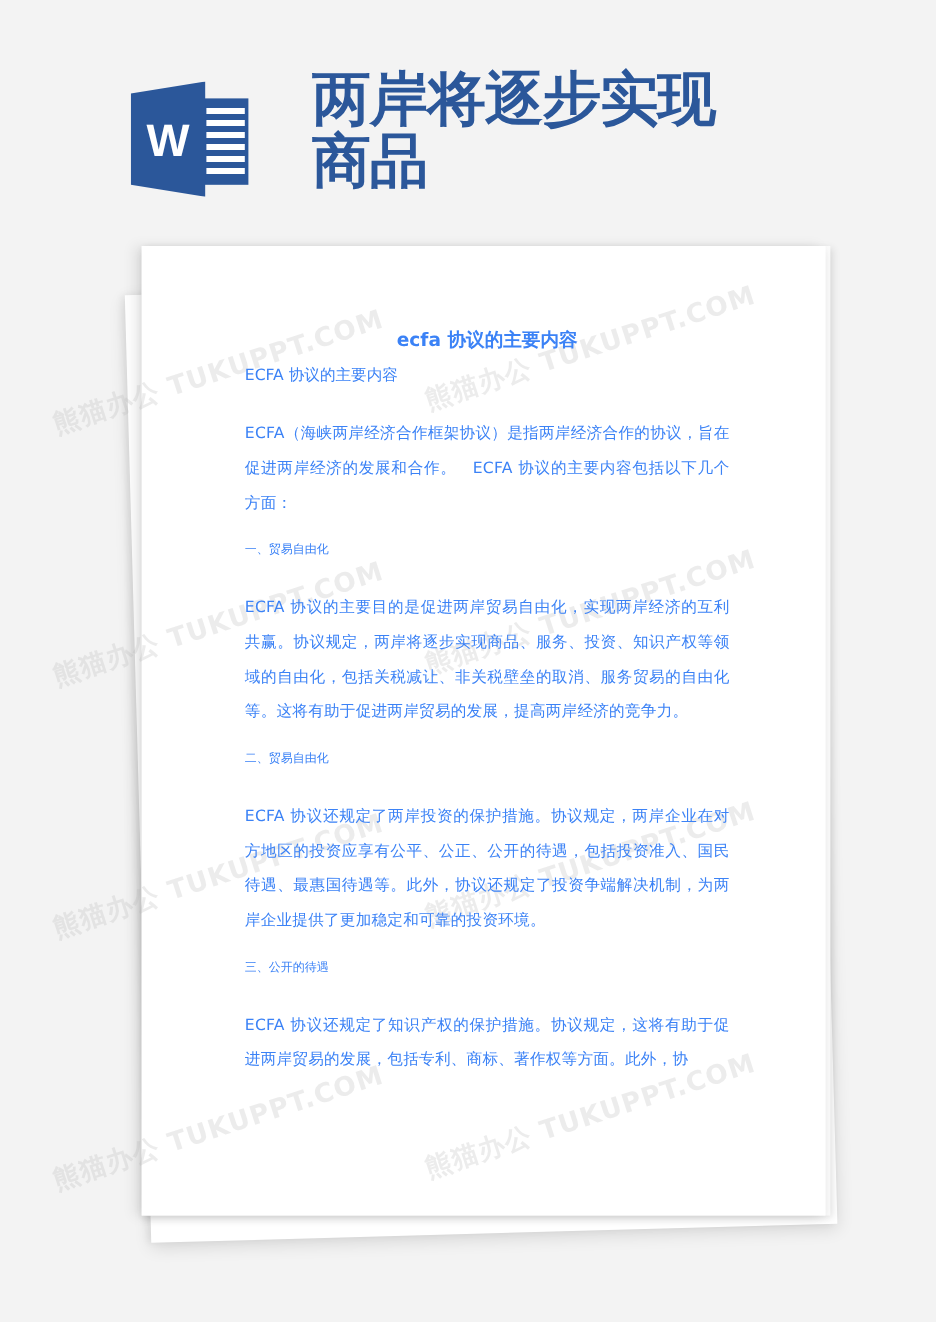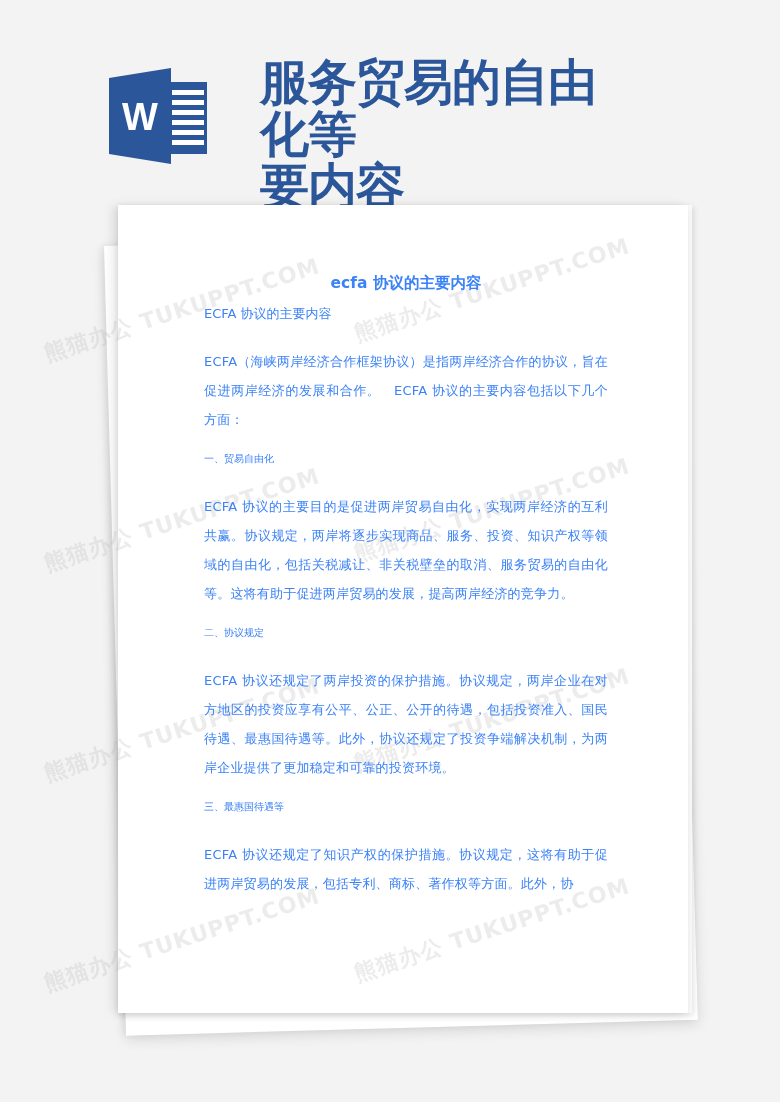--- a/index.html
+++ b/index.html
@@ -49,22 +49,21 @@
       <rect x="63" y="32" width="32" height="5" fill="#ffffff"></rect>
       <rect x="63" y="42" width="32" height="5" fill="#ffffff"></rect>
       <rect x="63" y="52" width="32" height="5" fill="#ffffff"></rect>
       <rect x="63" y="62" width="32" height="5" fill="#ffffff"></rect>
       <rect x="63" y="72" width="32" height="5" fill="#ffffff"></rect>
       <polygon points="0,10 62,0 62,96 0,86" fill="#2b579a"></polygon>
       <text x="31" y="62" text-anchor="middle" font-family="Liberation Sans, sans-serif" font-weight="bold" font-size="38" fill="#ffffff">W</text>
     </svg>
   </div>
   <div class="doc-title">
-    <div>服务贸易的自由化等</div>
-    <div>要内容</div>
+    <div>两岸将逐步实现商品</div>
   </div>
 </div>
 
 <div class="sheet-back"></div>
 <div class="sheet-mid"></div>
 
 <div class="page">
   <div class="watermark" style="left:-80px; top:90px;">熊猫办公 TUKUPPT.COM</div>
   <div class="watermark" style="left:230px; top:70px;">熊猫办公 TUKUPPT.COM</div>
   <div class="watermark" style="left:-80px; top:300px;">熊猫办公 TUKUPPT.COM</div>
@@ -75,19 +74,19 @@
   <div class="watermark" style="left:230px; top:710px;">熊猫办公 TUKUPPT.COM</div>
 
   <div class="page-content">
     <div class="page-title">ecfa 协议的主要内容</div>
     <div class="subtitle">ECFA 协议的主要内容</div>
     <p class="para">ECFA（海峡两岸经济合作框架协议）是指两岸经济合作的协议，旨在促进两岸经济的发展和合作。　ECFA 协议的主要内容包括以下几个方面：</p>
 
     <div class="heading">一、贸易自由化</div>
     <p class="para">ECFA 协议的主要目的是促进两岸贸易自由化，实现两岸经济的互利共赢。协议规定，两岸将逐步实现商品、服务、投资、知识产权等领域的自由化，包括关税减让、非关税壁垒的取消、服务贸易的自由化等。这将有助于促进两岸贸易的发展，提高两岸经济的竞争力。</p>
 
-    <div class="heading">二、协议规定</div>
+    <div class="heading">二、贸易自由化</div>
     <p class="para">ECFA 协议还规定了两岸投资的保护措施。协议规定，两岸企业在对方地区的投资应享有公平、公正、公开的待遇，包括投资准入、国民待遇、最惠国待遇等。此外，协议还规定了投资争端解决机制，为两岸企业提供了更加稳定和可靠的投资环境。</p>
 
-    <div class="heading">三、最惠国待遇等</div>
+    <div class="heading">三、公开的待遇</div>
     <p class="para">ECFA 协议还规定了知识产权的保护措施。协议规定，这将有助于促进两岸贸易的发展，包括专利、商标、著作权等方面。此外，协</p>
   </div>
 </div>
 
 </body></html>

